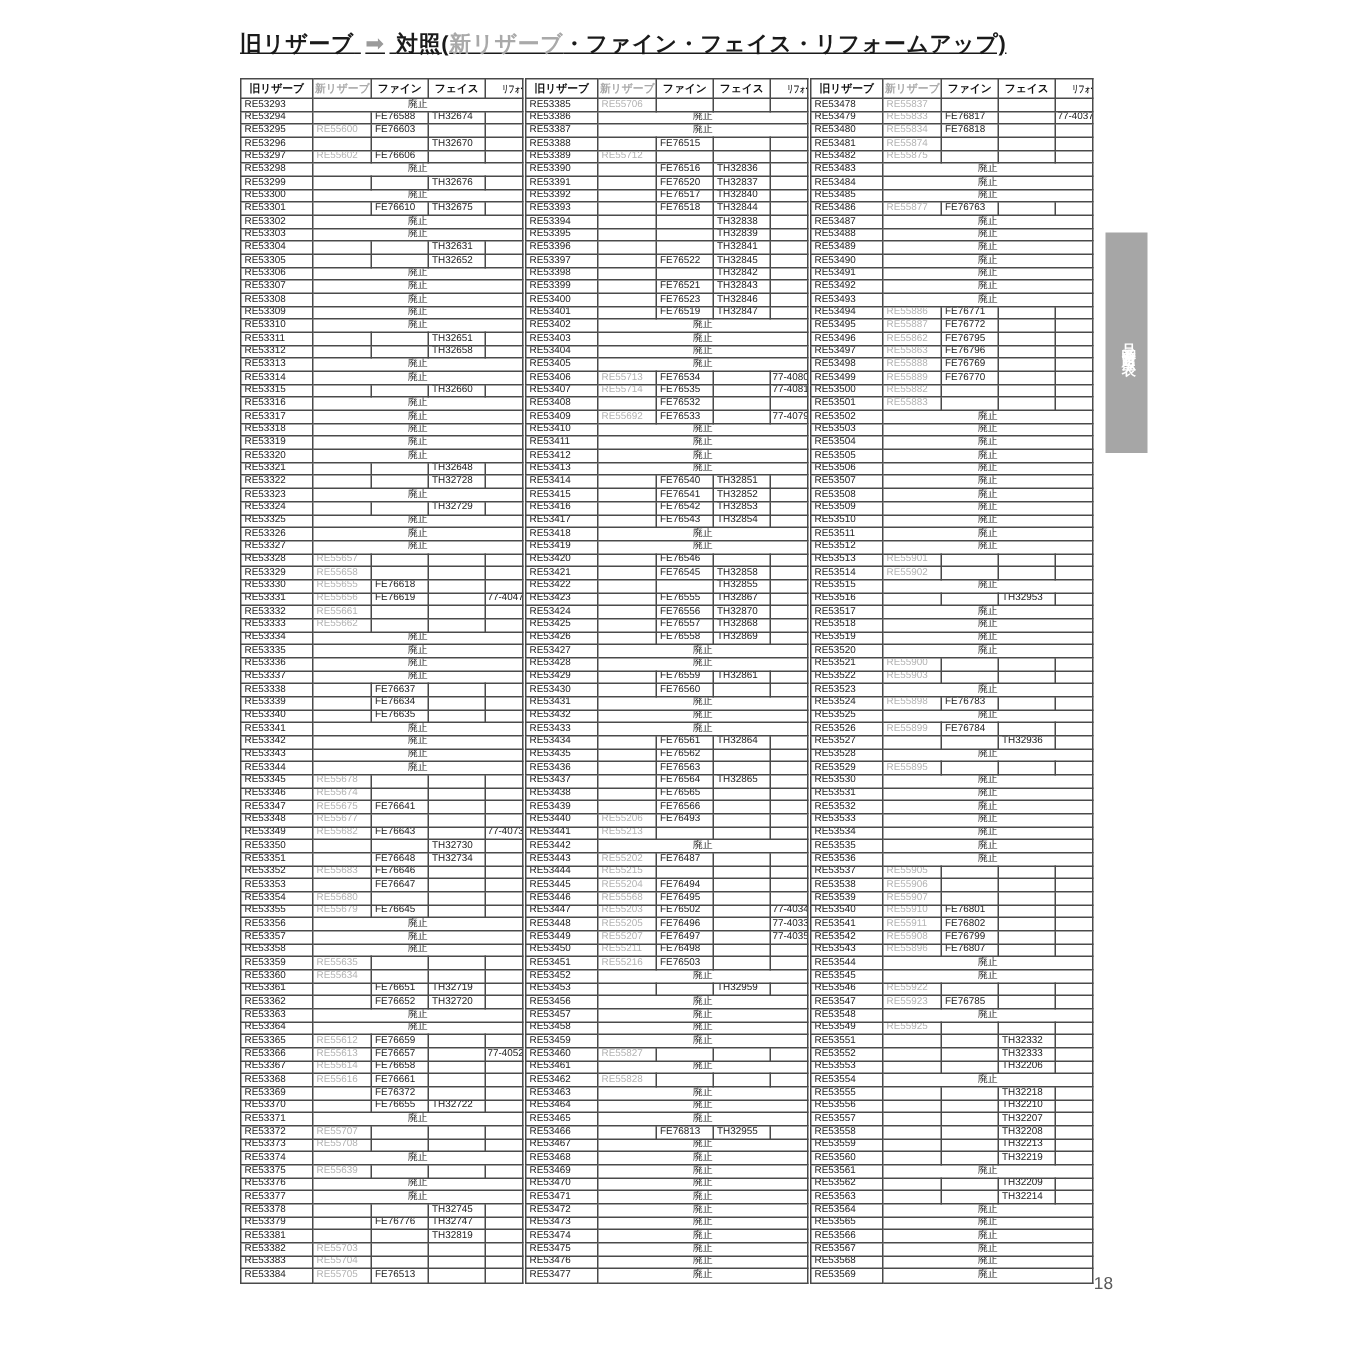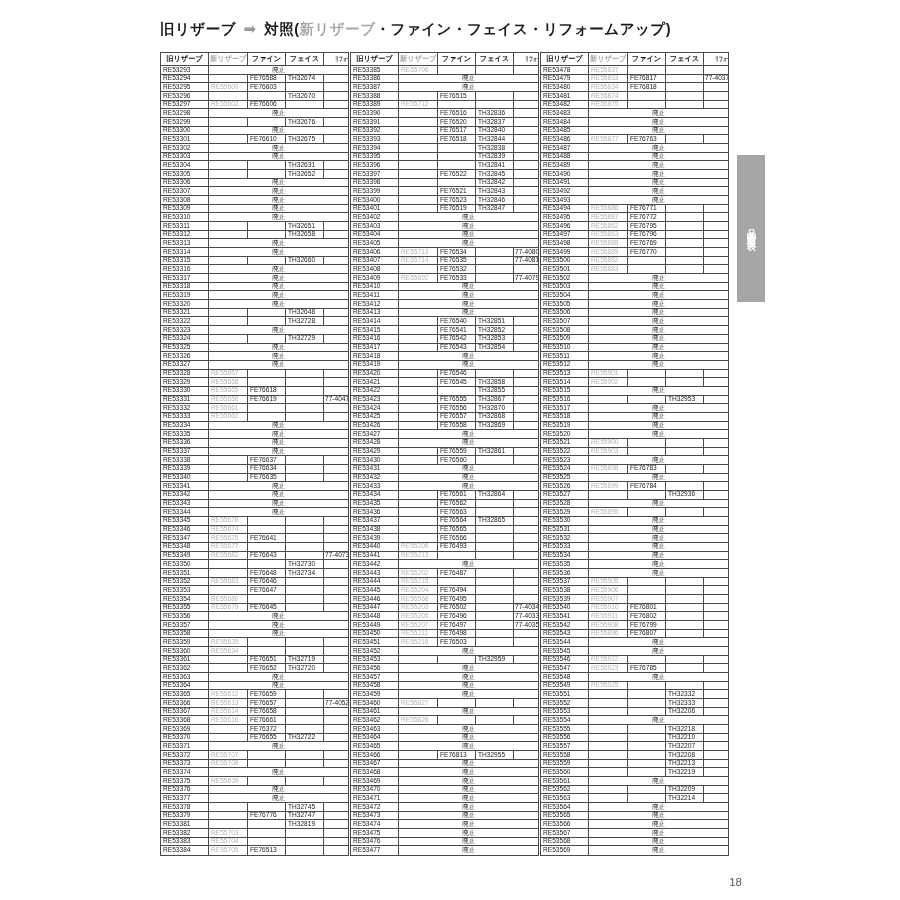--- a/index.html
+++ b/index.html
@@ -1,21 +1,21 @@
 <!DOCTYPE html>
 <html><head>
 <meta charset="utf-8">
 <style>
   * { margin: 0; padding: 0; box-sizing: border-box; }
   html, body { width: 900px; height: 900px; background: #ffffff;
     font-family: "Liberation Sans", "DejaVu Sans", sans-serif; }
   .page { position: relative; width: 900px; height: 900px; background: #fff; overflow: hidden; }
 
   .title { position: absolute; left: 160px; top: 20px; font-size: 14.5px; font-weight: bold;
-    color: #1a1a1a; letter-spacing: 0.5px; white-space: nowrap; }
+    color: #1a1a1a; letter-spacing: 0.5px; white-space: nowrap; text-decoration: underline; }
   .title .arrow { color: #9a9a9a; font-weight: normal; padding: 0 3px; font-size: 15px; }
   .title .gray { color: #a9a9a9; }
 
   .tables-row { position: absolute; left: 160px; top: 52px; display: flex; gap: 2px; }
   .tbl { width: 188px; }
   table { border-collapse: collapse; table-layout: fixed; width: 188px; height: 804px; }
   col.c0 { width: 48px; } col.c1 { width: 39px; } col.c2 { width: 38px; }
   col.c3 { width: 38px; } col.c4 { width: 25px; }
   th, td { border: 1px solid #4a4a4a; overflow: hidden; white-space: nowrap;
     font-size: 6.6px; color: #222; padding: 0 1px; line-height: 1; }
@@ -27,21 +27,21 @@
   td.newc { color: #b3b3b3; text-align: left; padding-left: 2px; }
   td.finec, td.facec { text-align: left; padding-left: 2px; }
   td.reformc { text-align: left; padding-left: 1px; }
   td.merged { text-align: center; color: #222; }
 
   .side-tab { position: absolute; left: 737px; top: 155px; width: 28px; height: 147px;
     background: #a6a6a6; color: #ffffff; display: flex; align-items: center; justify-content: center;
     writing-mode: vertical-rl; text-orientation: upright; font-size: 9.5px; font-weight: bold;
     letter-spacing: 3px; }
 
-  .page-number { position: absolute; left: 702px; top: 876px; width: 40px; text-align: right;
+  .page-number { position: absolute; left: 702px; top: 850px; width: 40px; text-align: right;
     font-size: 11.5px; color: #595959; }
 </style>
 </head>
 <body>
 
 <div class="page">
 
   <div class="title">
     <span>旧リザーブ</span>
     <span class="arrow">➡</span>

